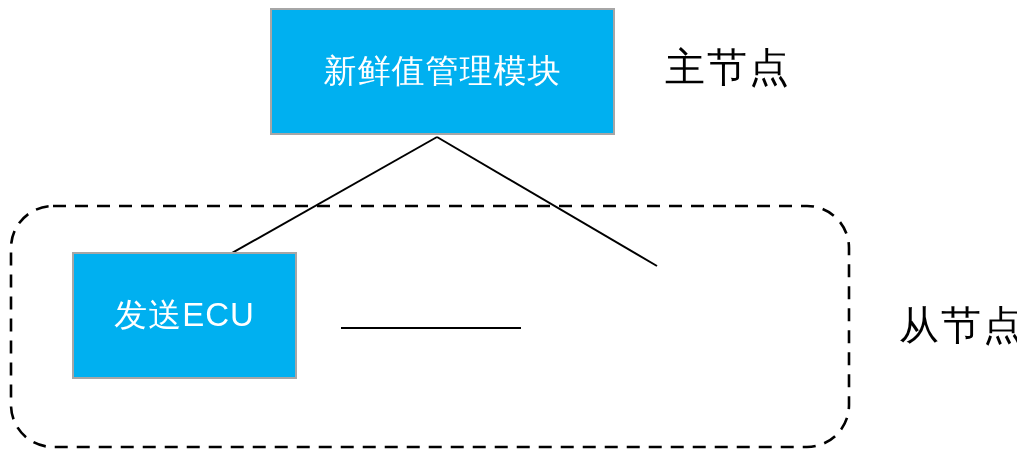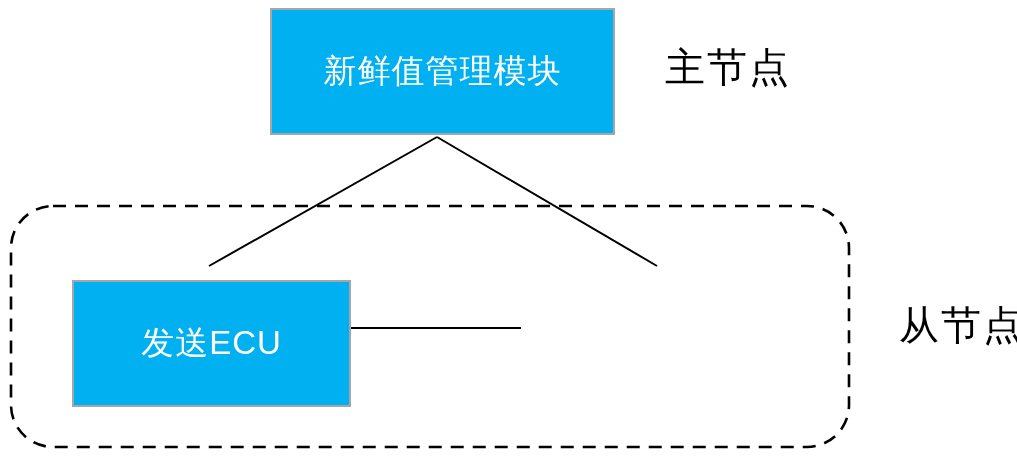--- a/index.html
+++ b/index.html
@@ -37,21 +37,21 @@
     border: 2px solid var(--box-border, #A6A6A6);
     color: var(--box-text, #ffffff);
     display: flex;
     align-items: center;
     justify-content: center;
     font-size: 33px;
     letter-spacing: 1px;
     font-family: "Liberation Sans", sans-serif;
   }
   .node-box.master  { left: 270px; top: 8px;   width: 345px; height: 127px; }
-  .node-box.sender  { left: 72px;  top: 280px; width: 279px; height: 127px; text-align: right; }
+  .node-box.sender  { left: 72px;  top: 252px; width: 225px; height: 127px; text-align: right; }
   .node-box.receiver{ left: 519px; top: 264px; width: 271px; height: 127px; }
 
   .role-label {
     position: absolute;
     color: var(--label-text, #000000);
     font-size: 40px;
     letter-spacing: 2px;
     font-family: "DejaVu Serif", "Liberation Serif", serif;
     white-space: nowrap;
   }

